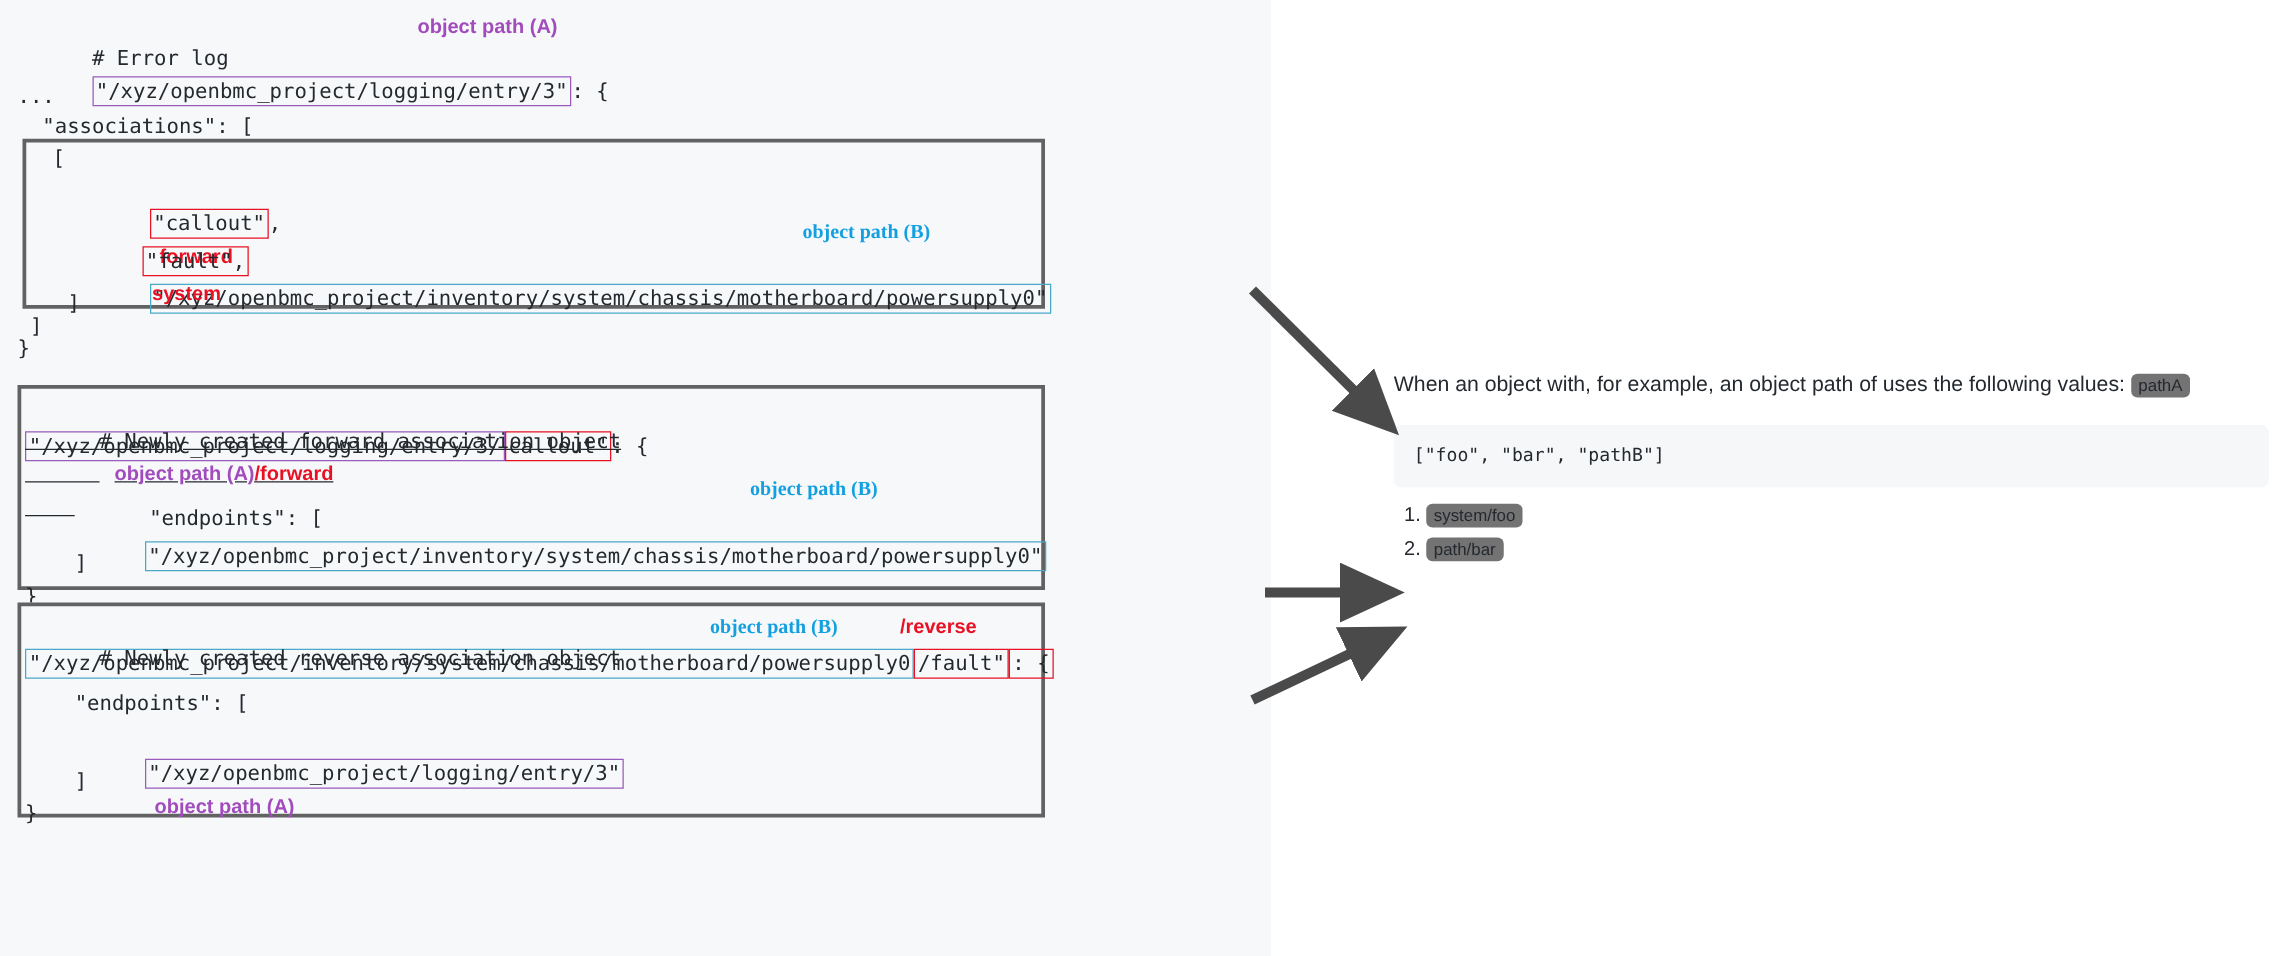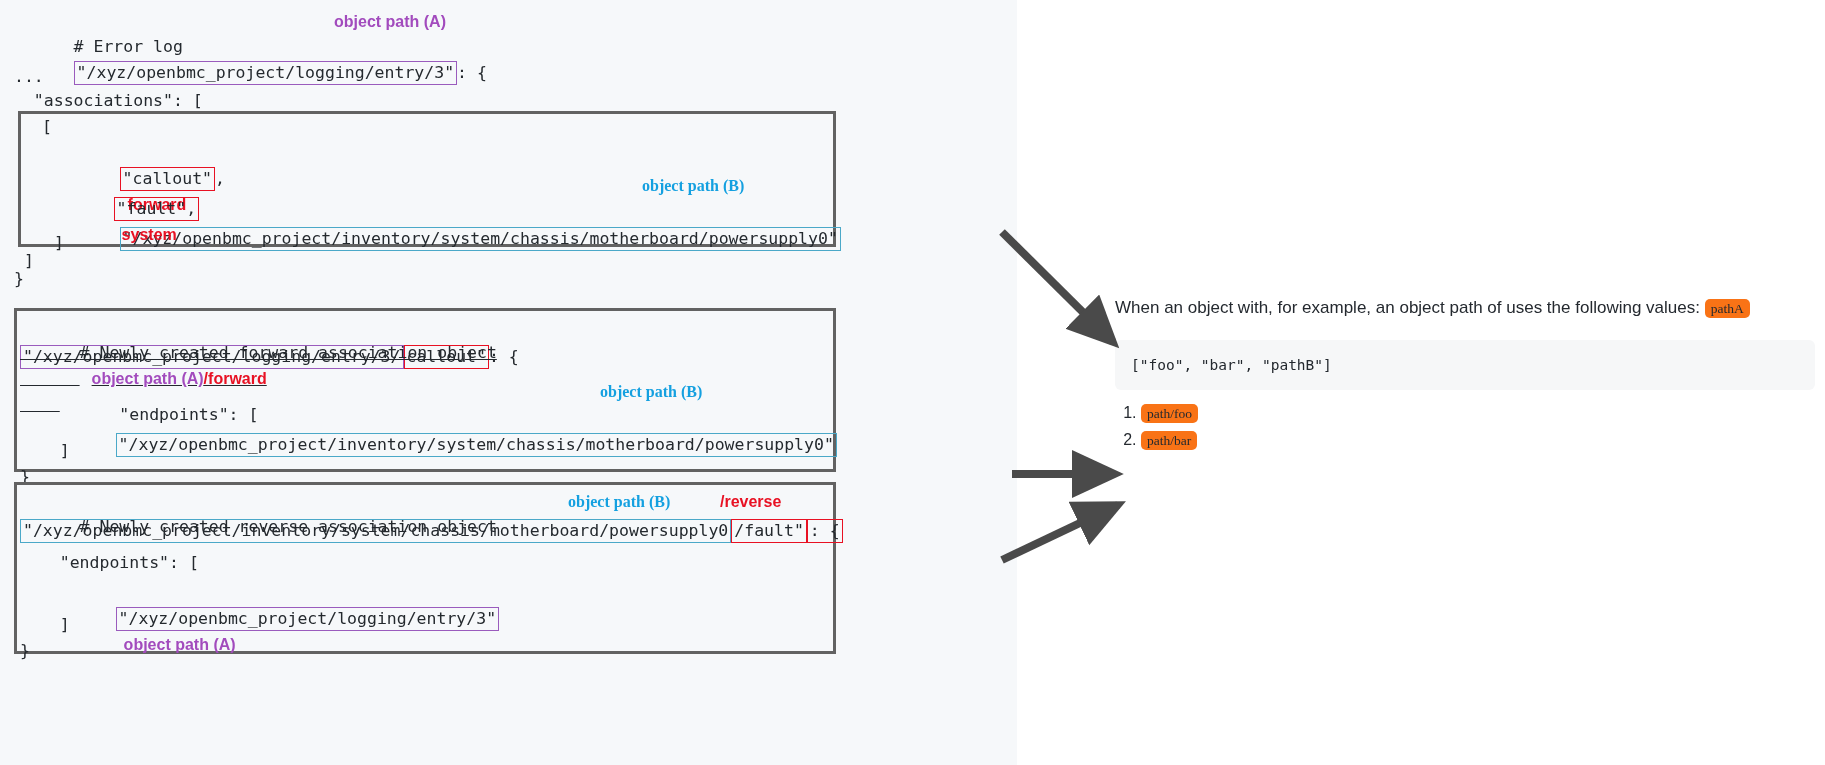--- a/index.html
+++ b/index.html
@@ -51,23 +51,23 @@
     position:absolute; left:1017px; top:0; width:808px; height:765px;
     background:#ffffff;
   }
   #doc-body{ position:absolute; left:98px; top:295px; width:700px; }
   .doc-p{
     font-family:"Liberation Sans",sans-serif;
     font-size:17px; color:#24292f; line-height:26px;
     margin:0;
   }
   .inline-code{
-    font-family:Liberation Serif, serif;
+    font-family:Liberation Sans, sans-serif;
     font-size:13.5px;
-    background:#f97316;
+    background:#737373;
     border-radius:5px;
     padding:2px 6px;
     color:#24292f;
     white-space:pre;
     text-align:right;
   }
   .code-block{
     background:#f6f7f8;
     border-radius:6px;
     padding:17px 16px;
@@ -185,21 +185,21 @@
 
     <p class="doc-p"><span>When an object with, for example, an object path of uses the following values:</span>
       <span class="inline-code">pathA</span>
     </p>
 
     <div class="code-block">["foo", "bar", "pathB"]</div>
 
 
     <ol id="doc-list">
       <li>
-        <span class="inline-code">path/foo</span>
+        <span class="inline-code">system/foo</span>
       </li>
       <li>
         <span class="inline-code">path/bar</span>
       </li>
     </ol>
 
   </div>
 </div>
 
 <svg id="arrows" viewBox="0 0 1825 765">

